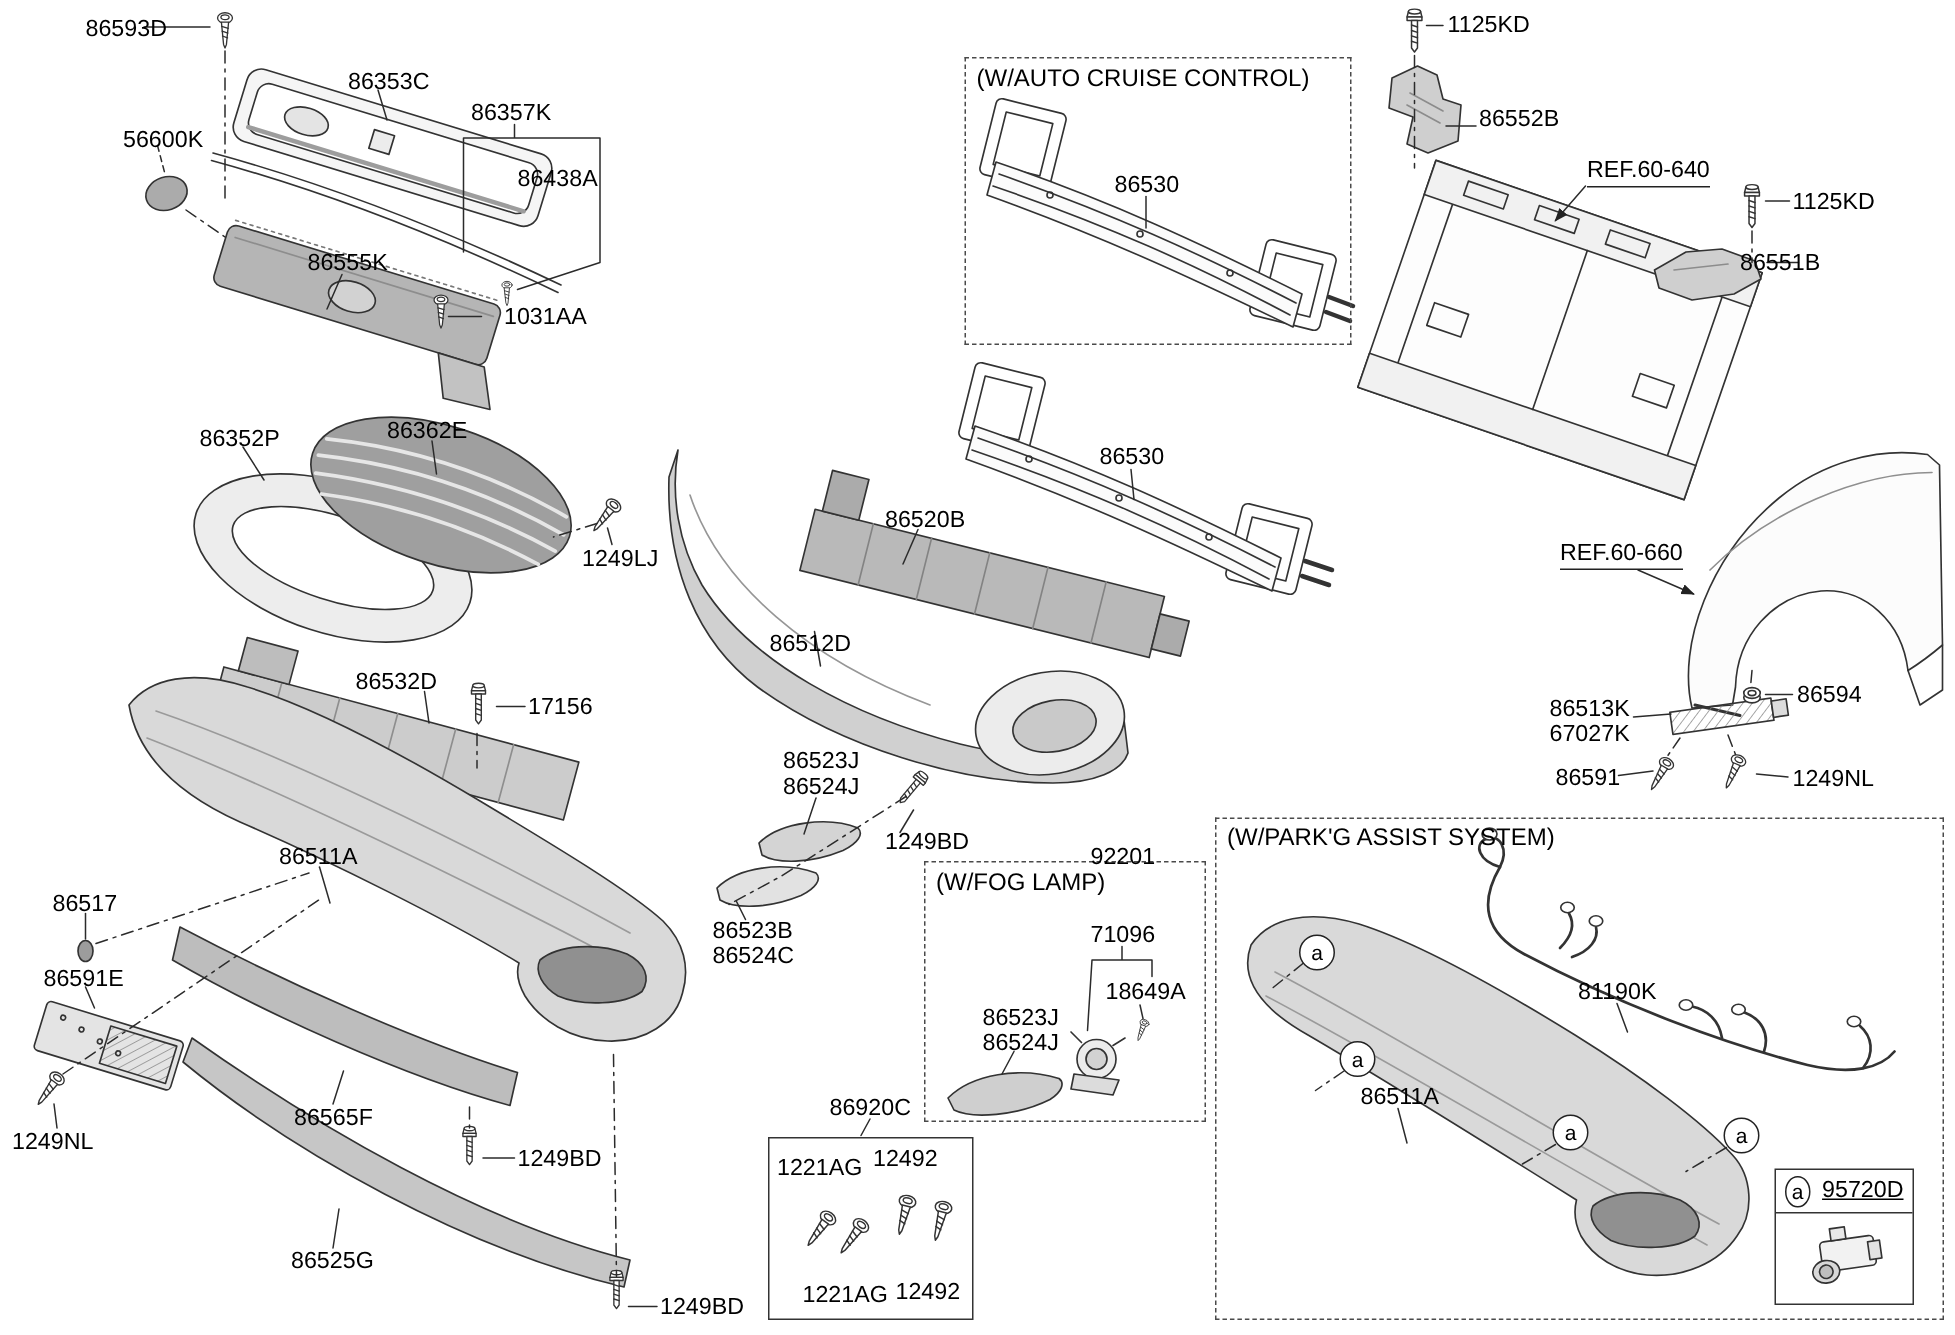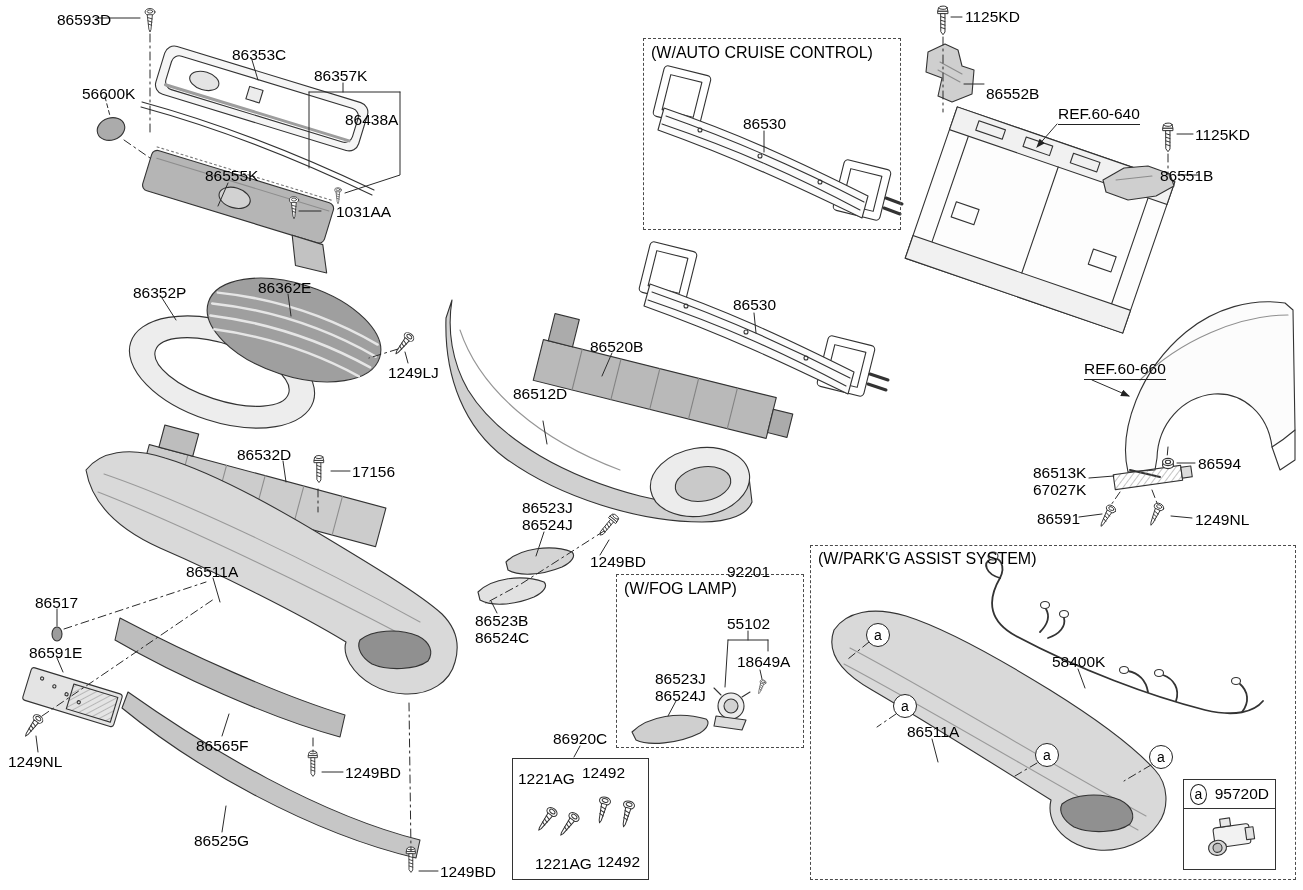--- a/index.html
+++ b/index.html
@@ -14,21 +14,21 @@
   .ref{position:absolute;font-size:15.5px;color:#000;white-space:nowrap;line-height:1.15;
        border-bottom:1.4px solid #222;padding-bottom:1px;cursor:pointer;}
   .box{position:absolute;border:1.6px dashed #4a4a4a;}
   .sbox{position:absolute;border:1.6px solid #333;background:transparent;}
   .amark{position:absolute;width:22px;height:22px;border:1.6px solid #222;border-radius:50%;
          font-size:14px;color:#000;display:flex;align-items:center;justify-content:center;
          background:#fff;}
   .shead{display:flex;align-items:center;gap:8px;border-bottom:1.6px solid #333;
          padding:3px 6px;height:22px;}
   .shead .amark{position:static;width:19px;height:19px;}
-  .shead span{font-size:15.5px;}
+  .shead span{font-size:15.5px;text-decoration:underline;}
 </style>
 </head>
 <body>
 
 <div id="stage">
 
 <svg id="art" width="1303" height="890" viewBox="0 0 1303 890">
   <defs>
     <marker id="arrh" markerWidth="10" markerHeight="8" refX="8" refY="3.5" orient="auto">
       <path d="M0,0 L9,3.5 L0,7 Z" fill="#222" stroke="none"></path>
@@ -402,46 +402,46 @@
 <div class="lbl" style="left:352px;top:464px">17156</div>
 <div class="lbl" style="left:186px;top:564px">86511A</div>
 <div class="lbl" style="left:35px;top:595px">86517</div>
 <div class="lbl" style="left:29px;top:645px">86591E</div>
 <div class="lbl" style="left:8px;top:754px">1249NL</div>
 <div class="lbl" style="left:196px;top:738px">86565F</div>
 <div class="lbl" style="left:345px;top:765px">1249BD</div>
 <div class="lbl" style="left:194px;top:833px">86525G</div>
 <div class="lbl" style="left:440px;top:864px">1249BD</div>
 <div class="lbl" style="left:590px;top:339px">86520B</div>
-<div class="lbl" style="left:513px;top:386px">86512D</div>
+<div class="lbl" style="left:513px;top:422px">86512D</div>
 <div class="lbl" style="left:522px;top:500px">86523J</div>
 <div class="lbl" style="left:522px;top:517px">86524J</div>
 <div class="lbl" style="left:590px;top:554px">1249BD</div>
 <div class="lbl" style="left:475px;top:613px">86523B</div>
 <div class="lbl" style="left:475px;top:630px">86524C</div>
 <div class="lbl" style="left:743px;top:116px">86530</div>
 <div class="lbl" style="left:733px;top:297px">86530</div>
 <div class="lbl" style="left:965px;top:9px">1125KD</div>
-<div class="lbl" style="left:986px;top:86px">86552B</div>
+<div class="lbl" style="left:986px;top:72px">86552B</div>
 <div class="lbl" style="left:1195px;top:127px">1125KD</div>
 <div class="lbl" style="left:1160px;top:168px">86551B</div>
 <div class="lbl" style="left:1033px;top:465px">86513K</div>
 <div class="lbl" style="left:1033px;top:482px">67027K</div>
 <div class="lbl" style="left:1198px;top:456px">86594</div>
 <div class="lbl" style="left:1037px;top:511px">86591</div>
 <div class="lbl" style="left:1195px;top:512px">1249NL</div>
-<div class="lbl" style="left:1052px;top:654px">58400K</div>
+<div class="lbl" style="left:1052px;top:654px">81190K</div>
 <div class="lbl" style="left:907px;top:724px">86511A</div>
 <div class="lbl" style="left:553px;top:731px">86920C</div>
 <div class="lbl" style="left:518px;top:771px">1221AG</div>
 <div class="lbl" style="left:582px;top:765px">12492</div>
 <div class="lbl" style="left:535px;top:856px">1221AG</div>
 <div class="lbl" style="left:597px;top:854px">12492</div>
 <div class="lbl" style="left:727px;top:564px">92201</div>
-<div class="lbl" style="left:727px;top:616px">55102</div>
+<div class="lbl" style="left:727px;top:616px">71096</div>
 <div class="lbl" style="left:737px;top:654px">18649A</div>
 <div class="lbl" style="left:655px;top:671px">86523J</div>
 <div class="lbl" style="left:655px;top:688px">86524J</div>
 
 <div class="ref" style="left:1058px;top:105px">REF.60-640</div>
-<div class="ref" style="left:1084px;top:360px">REF.60-660</div>
+<div class="ref" style="left:1040px;top:360px">REF.60-660</div>
 
 </div>
 
 </body></html>

